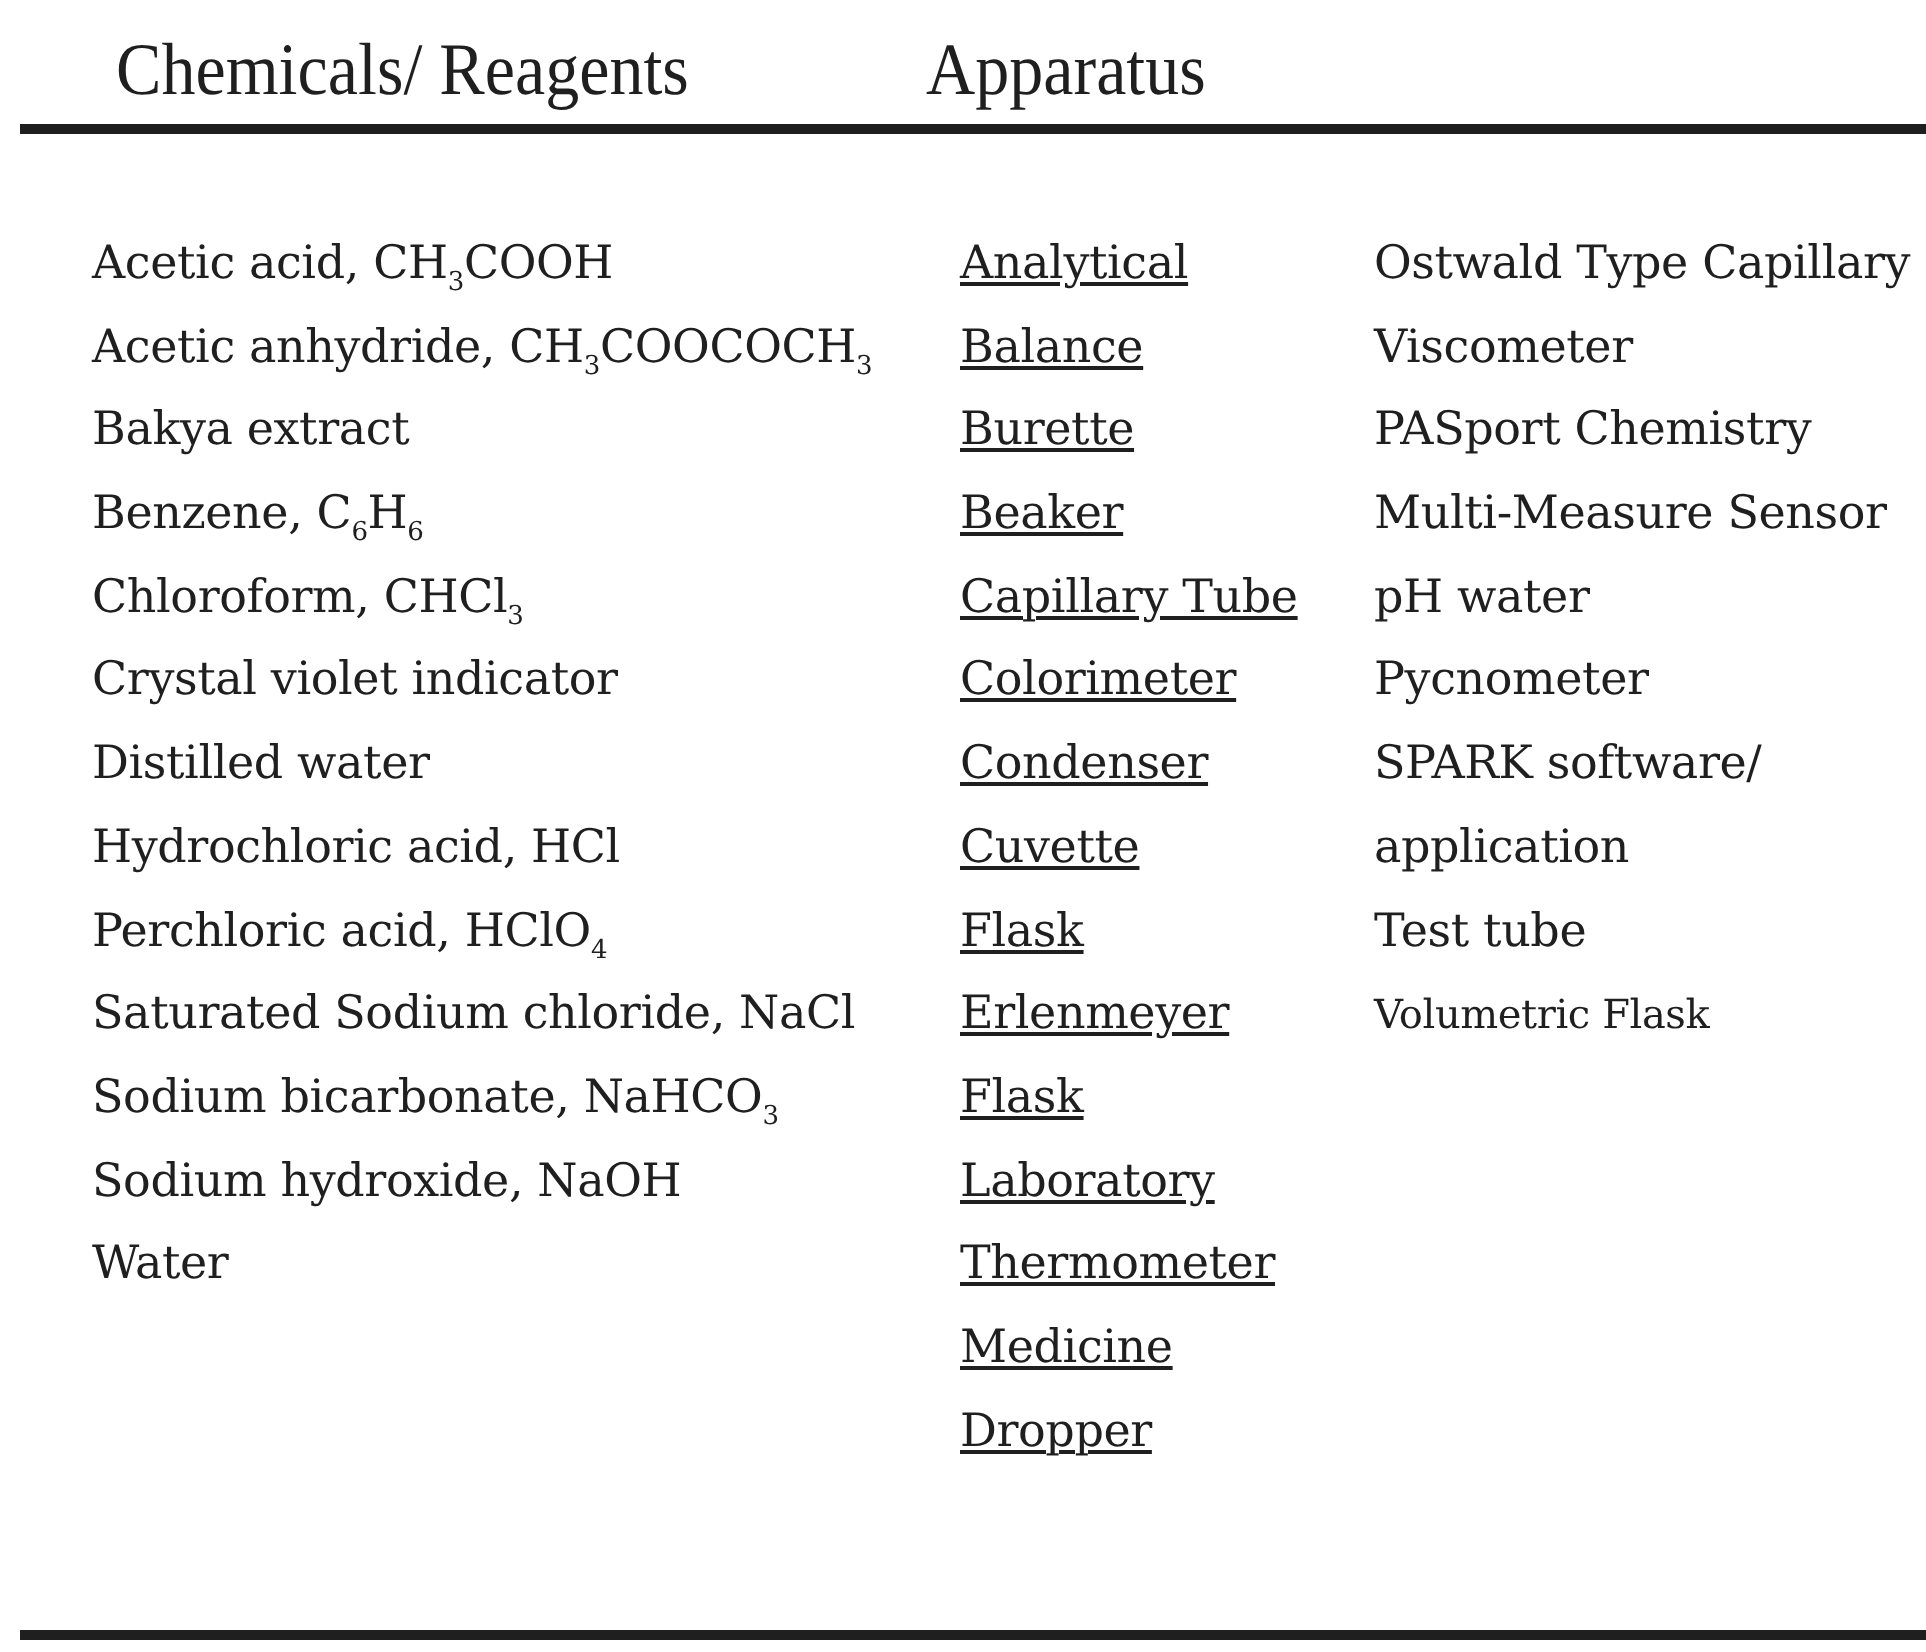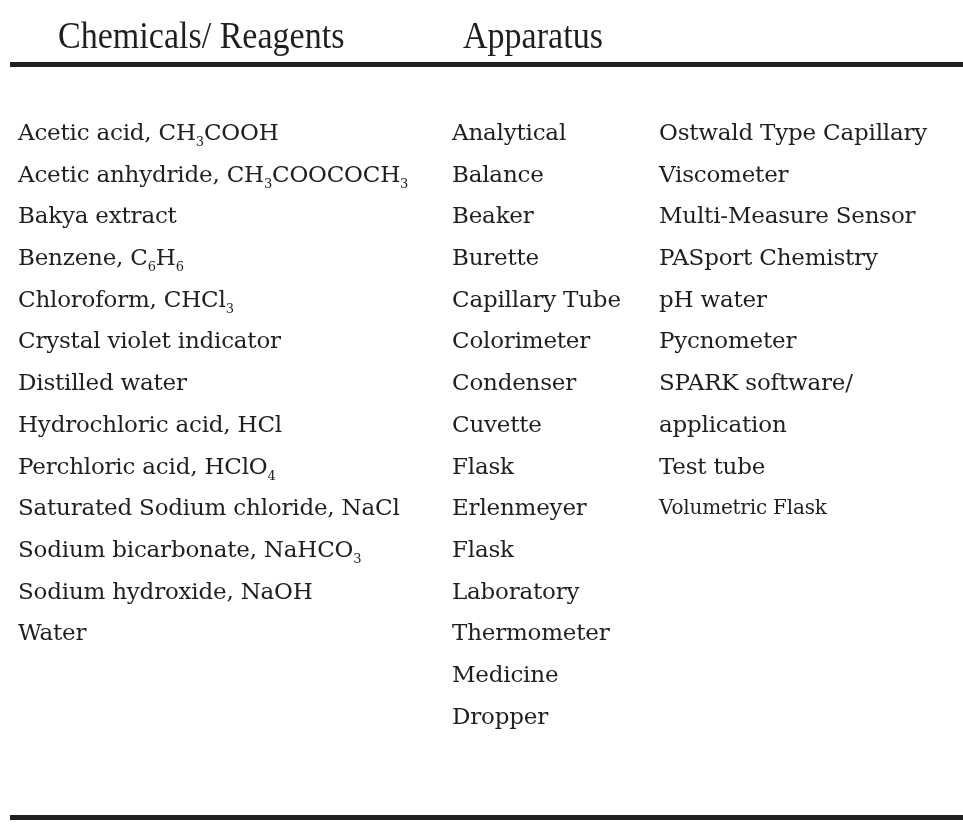--- a/index.html
+++ b/index.html
@@ -10,21 +10,21 @@
   }
   .hdr {
     position: absolute; top: 14px;
     font-family: "Liberation Serif", "DejaVu Serif", serif;
     font-size: 37px; color: #1f1f1f; white-space: nowrap;
     transform: scaleX(0.92); transform-origin: left top;
   }
   .rule { position: absolute; left: 10px; right: 0; background: #1f1f1f; }
   .rule.top { top: 62px; height: 5px; }
   .rule.bottom { top: 815px; height: 5px; }
-  .col { position: absolute; top: 112px; }
+  .col { position: absolute; top: 112px; margin-left: 28px; }
   .item {
     height: 41.7px; line-height: 41.7px; font-size: 23px;
     white-space: nowrap; letter-spacing: -0.2px;
   }
   .item.big { font-size: 20px; }
   .item sub { font-size: 13px; vertical-align: -6px; line-height: 0; }
 </style>
 </head>
 <body>
 
@@ -42,42 +42,42 @@
     <div class="item"><span>Chloroform, CHCl</span><sub>3</sub></div>
     <div class="item"><span>Crystal violet indicator</span></div>
     <div class="item"><span>Distilled water</span></div>
     <div class="item"><span>Hydrochloric acid, HCl</span></div>
     <div class="item"><span>Perchloric acid, HClO</span><sub>4</sub></div>
     <div class="item"><span>Saturated Sodium chloride, NaCl</span></div>
     <div class="item"><span>Sodium bicarbonate, NaHCO</span><sub>3</sub></div>
     <div class="item"><span>Sodium hydroxide, NaOH</span></div>
     <div class="item"><span>Water</span></div>
   </div>
-<div class="col" style="left:452px;" id="app-col1">
+<div class="col" style="left:452px;text-decoration:underline;" id="app-col1">
     <div class="item">Analytical</div>
     <div class="item">Balance</div>
+    <div class="item">Burette</div>
     <div class="item">Beaker</div>
-    <div class="item">Burette</div>
     <div class="item">Capillary Tube</div>
     <div class="item">Colorimeter</div>
     <div class="item">Condenser</div>
     <div class="item">Cuvette</div>
     <div class="item">Flask</div>
     <div class="item">Erlenmeyer</div>
     <div class="item">Flask</div>
     <div class="item">Laboratory</div>
     <div class="item">Thermometer</div>
     <div class="item">Medicine</div>
     <div class="item">Dropper</div>
   </div>
 <div class="col" style="left:659px;" id="app-col2">
     <div class="item">Ostwald Type Capillary</div>
     <div class="item">Viscometer</div>
+    <div class="item">PASport Chemistry</div>
     <div class="item">Multi-Measure Sensor</div>
-    <div class="item">PASport Chemistry</div>
     <div class="item">pH water</div>
     <div class="item">Pycnometer</div>
     <div class="item">SPARK software/</div>
     <div class="item">application</div>
     <div class="item">Test tube</div>
     <div class="item big">Volumetric Flask</div>
   </div>
 
 <div class="rule bottom"></div>
 

